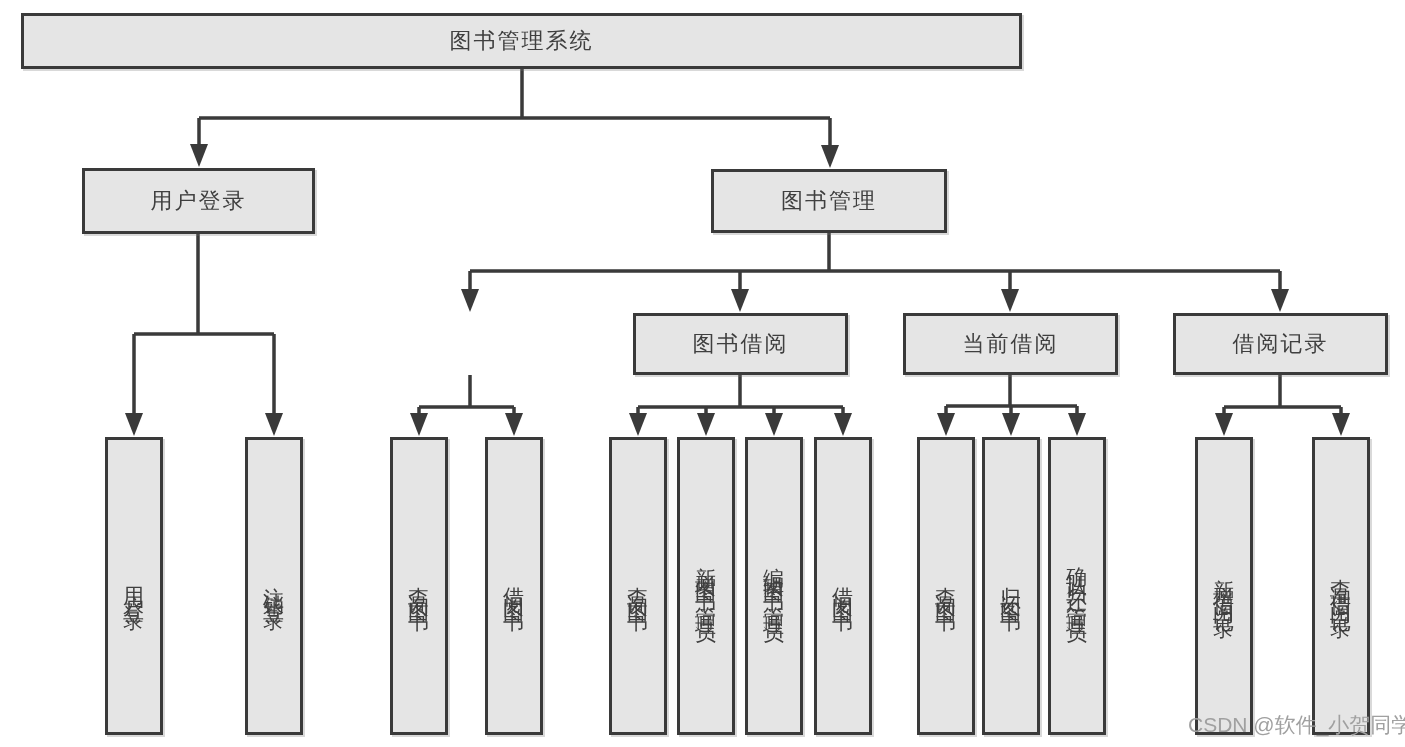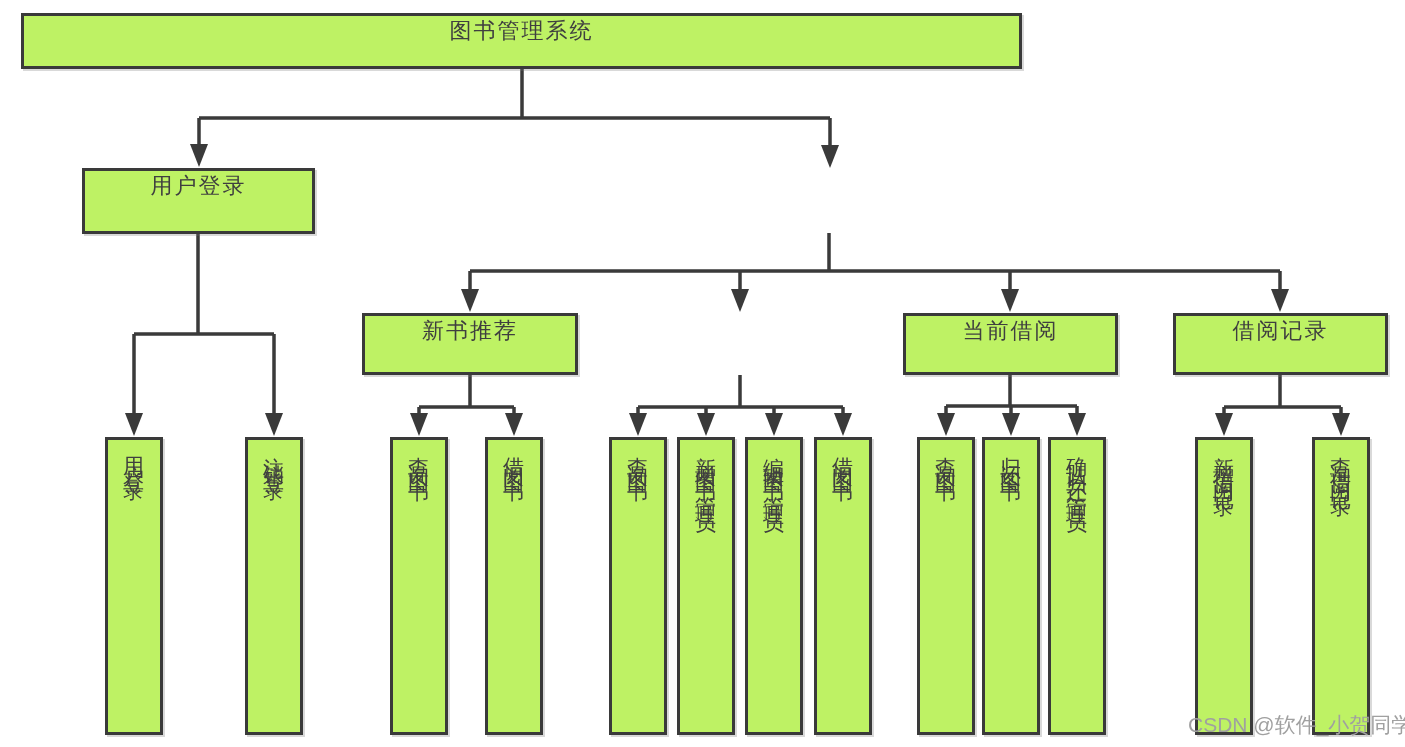--- a/index.html
+++ b/index.html
@@ -18,24 +18,25 @@
   .connectors {
     position: absolute;
     left: 0;
     top: 0;
     width: 1405px;
     height: 747px;
   }
   .node {
     position: absolute;
     box-sizing: border-box;
-    background: #bef264;
+    background: #e5e5e5;
     border: 3px solid #3a3a3a;
     box-shadow: 2px 2px 0 rgba(120,120,120,0.28);
     display: flex;
+    align-items: center;
     justify-content: center;
     color: #3f3f3f;
     z-index: 2;
   }
   .node .h-label {
     font-size: 22px;
     letter-spacing: 2px;
     white-space: nowrap;
   }
   .node .v-label {
@@ -124,23 +125,26 @@
     </g>
   </svg>
 
   <div class="node" style="left:21px; top:13px; width:1001px; height:56px;">
     <span class="h-label">图书管理系统</span>
   </div>
 
   <div class="node" style="left:82px; top:168px; width:233px; height:66px;">
     <span class="h-label">用户登录</span>
   </div>
+  <div class="node" style="left:711px; top:169px; width:236px; height:64px;">
+    <span class="h-label">图书管理</span>
+  </div>
 
-  <div class="node" style="left:362px; top:313px; width:216px; height:62px;">
-    <span class="h-label">新书推荐</span>
+  <div class="node" style="left:633px; top:313px; width:215px; height:62px;">
+    <span class="h-label">图书借阅</span>
   </div>
   <div class="node" style="left:903px; top:313px; width:215px; height:62px;font-family:Liberation Mono, monospace;">
     <span class="h-label">当前借阅</span>
   </div>
   <div class="node" style="left:1173px; top:313px; width:215px; height:62px;">
     <span class="h-label">借阅记录</span>
   </div>
 
   <div class="node leaf" style="left:105px;">
     <span class="v-label">用户登录</span>

